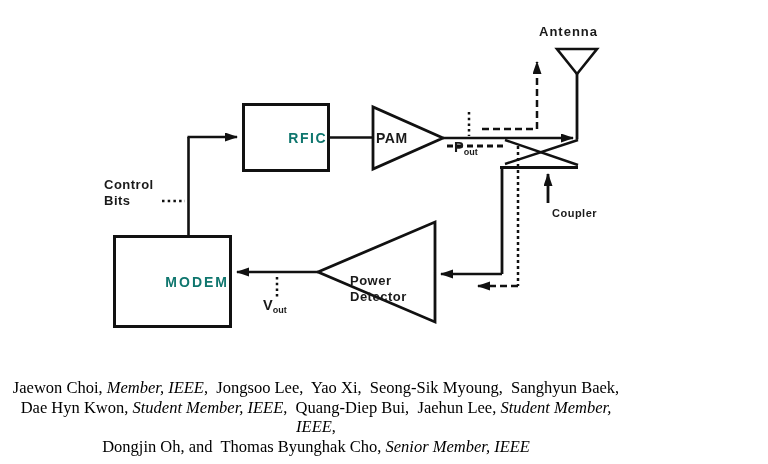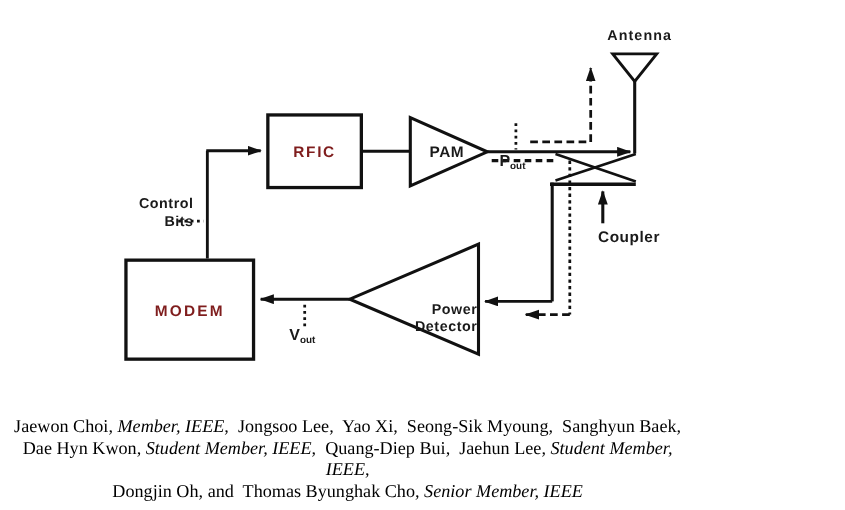--- a/index.html
+++ b/index.html
@@ -1,24 +1,24 @@
 <!DOCTYPE html>
 <html><head>
 <meta charset="utf-8">
 <style>
   html,body{margin:0;padding:0;background:#fff;}
   .canvas{position:relative;width:768px;height:464px;background:#fff;overflow:hidden;
           font-family:"Liberation Sans",sans-serif;color:#111;}
   .linework{position:absolute;left:0;top:0;}
   .block{position:absolute;border:3px solid #111;box-sizing:border-box;background:#fff;
-         display:flex;align-items:center;justify-content:center;
-         font-weight:bold;font-size:14px;letter-spacing:1.5px;color:#7f1d1d;}
-  .lbl{position:absolute;font-weight:bold;color:#1a1a1a;text-align:right;}
+         display:flex;align-items:center;justify-content:flex-end;
+         font-weight:bold;font-size:14px;letter-spacing:1.5px;color:#0f766e;}
+  .lbl{position:absolute;font-weight:bold;color:#1a1a1a;text-align:left;}
   .lbl-antenna{left:539px;top:24px;width:72px;font-size:13px;letter-spacing:1px;}
-  .lbl-coupler{left:534px;top:207px;width:66px;font-size:14px;letter-spacing:.5px;}
+  .lbl-coupler{left:552px;top:207px;width:66px;font-size:11px;letter-spacing:.5px;}
   .lbl-controlbits{left:104px;top:177px;width:72px;font-size:13px;line-height:16px;letter-spacing:.5px;}
   .lbl-pam{left:376px;top:130px;width:46px;font-size:14px;letter-spacing:.5px;}
   .lbl-pdet{left:350px;top:253px;width:84px;font-size:13px;line-height:15.5px;letter-spacing:.5px;margin-top:20px;}
   .lbl-pout{left:454px;top:92px;width:40px;text-align:left;font-size:14.5px;margin-top:47px;}
   .lbl-vout{left:263px;top:297px;width:40px;text-align:left;font-size:14.5px;}
   .sub{font-size:9px;position:relative;top:3px;letter-spacing:0;}
   .paper-title{position:absolute;left:0;top:329px;width:768px;text-align:center;
                font-family:"Liberation Serif",serif;font-size:36px;font-weight:normal;
                color:#000;white-space:nowrap;}
   .authors{position:absolute;left:0;top:378px;width:632px;text-align:center;

